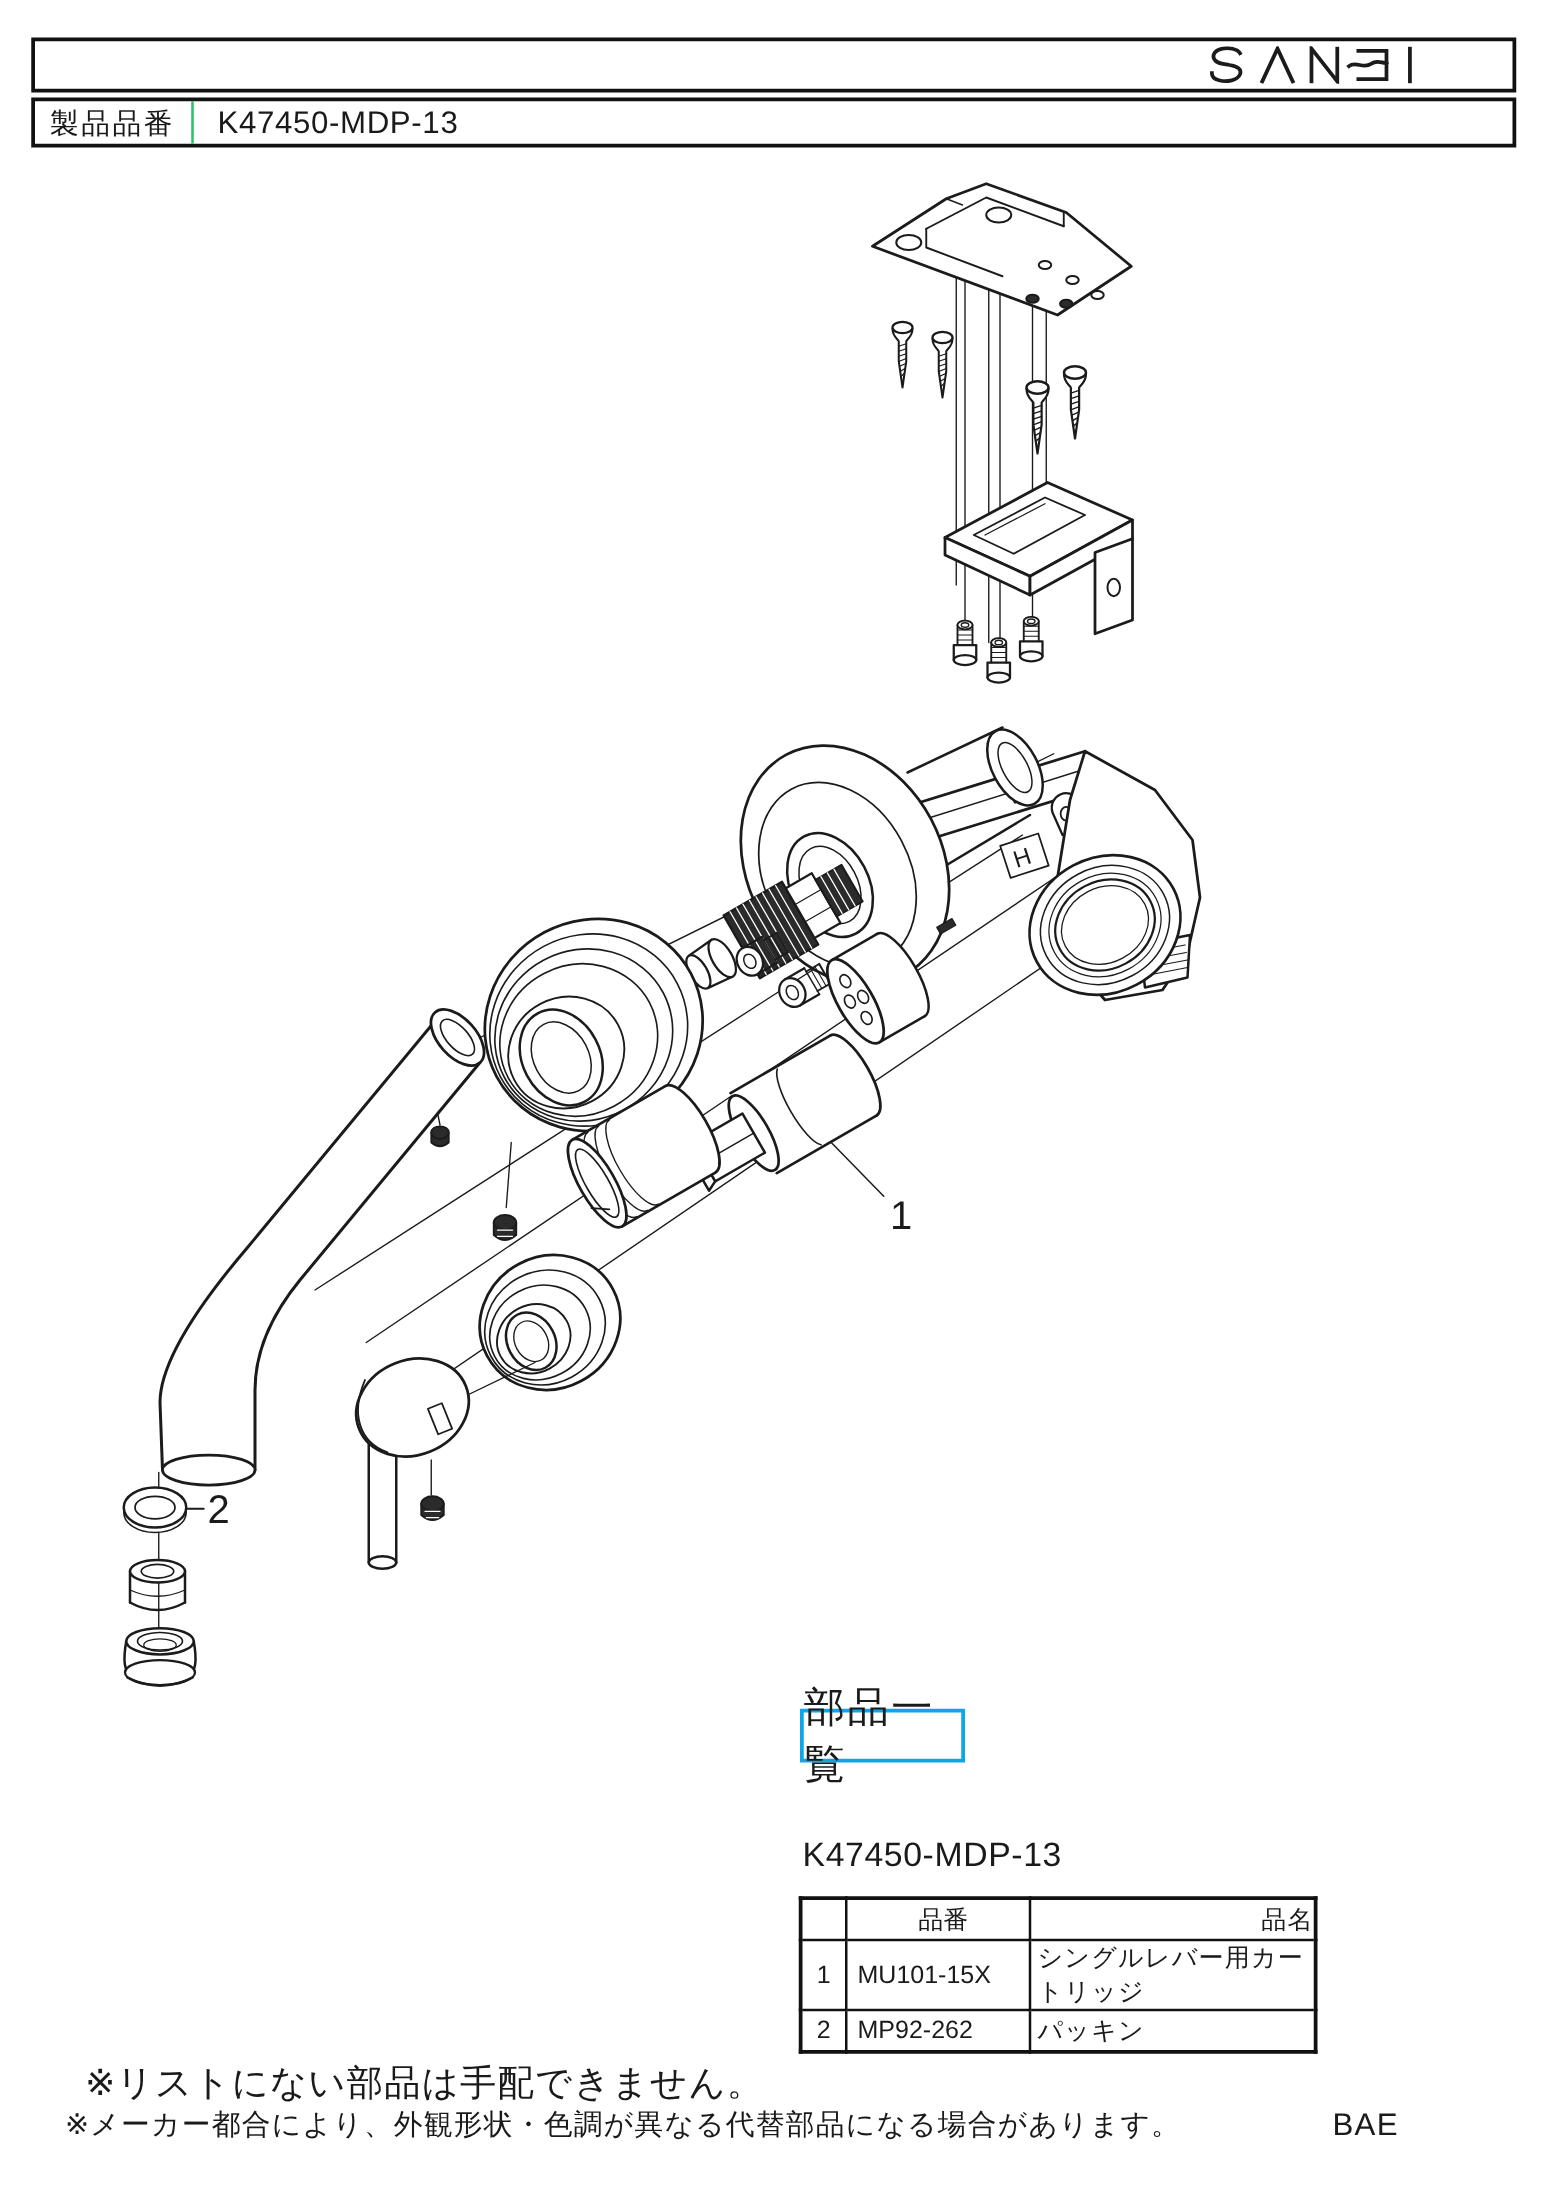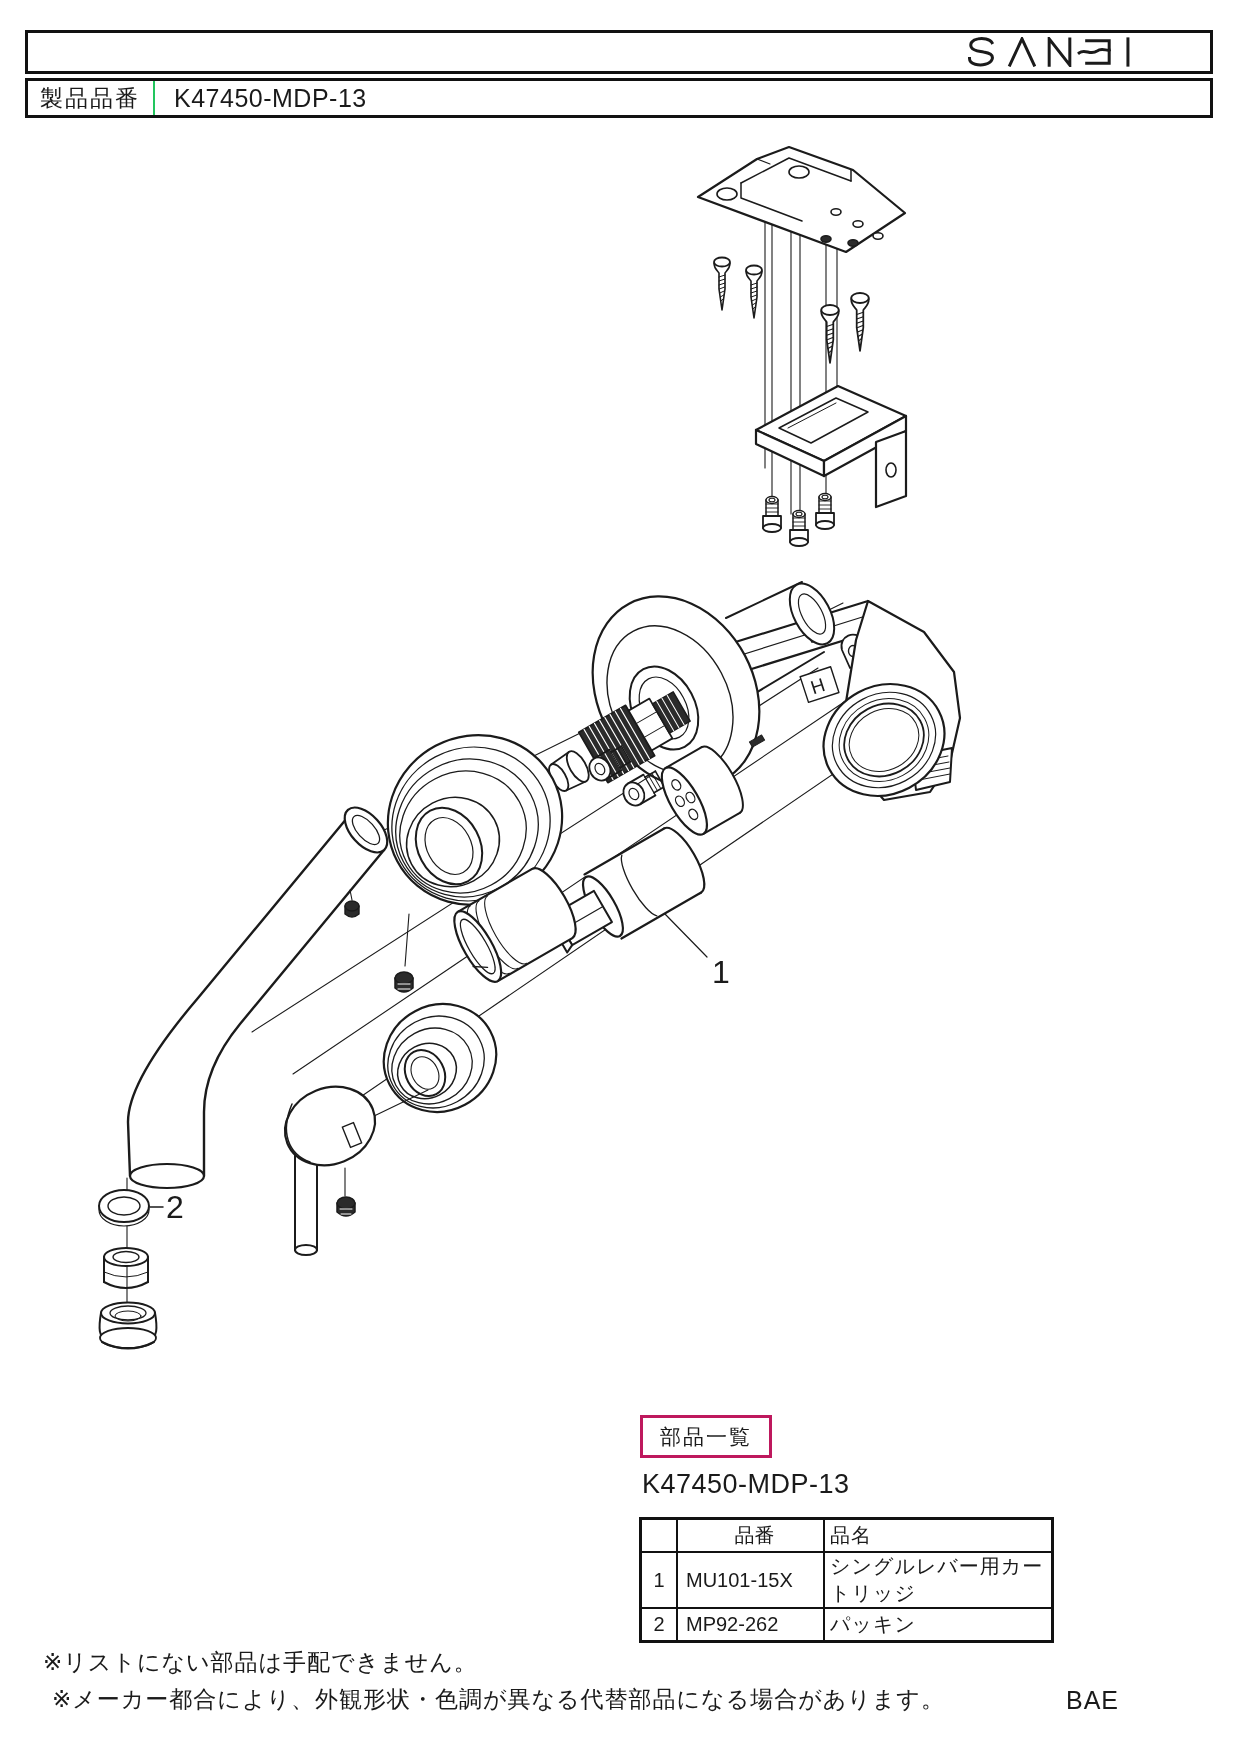--- a/index.html
+++ b/index.html
@@ -10,30 +10,30 @@
   }
   .abs{position:absolute;box-sizing:border-box;}
   
   .title-box{left:25px;top:30px;width:1188px;height:44px;border:3px solid #111;}
   .title-text{left:128px;top:50%;transform:translateY(-50%);font-size:27px;letter-spacing:1px;white-space:nowrap;}
   .brand{right:50px;top:50%;transform:translateY(-50%);width:216px;height:30px;}
   .product-box{left:25px;top:78px;width:1188px;height:40px;border:3px solid #111;display:flex;align-items:stretch;}
   .product-label{width:113px;border-right:2px solid #22c55e;display:flex;align-items:center;padding-left:12px;font-size:23px;letter-spacing:2px;}
   .product-value{display:flex;align-items:center;padding-left:19px;font-size:25px;letter-spacing:0.5px;}
   
-  .parts-heading-box{left:640px;top:1415px;width:132px;height:43px;border:3px solid #be185d;display:flex;align-items:center;justify-content:center;font-size:21px;letter-spacing:2px;}
+  .parts-heading-box{left:640px;top:1367px;width:132px;height:43px;border:3px solid #0ea5e9;display:flex;align-items:center;justify-content:center;font-size:33px;letter-spacing:2px;}
   .parts-model{left:642px;top:1469px;font-size:27px;letter-spacing:0.5px;}
   table.parts{position:absolute;left:639px;top:1517px;border-collapse:collapse;border:3px solid #111;}
   table.parts th,table.parts td{border:2px solid #111;font-weight:normal;font-size:20px;height:31px;padding:0;}
   table.parts th{text-align:center;}
   .col-no{width:34px;text-align:center;}
   .col-code{width:137px;text-align:left;padding-left:8px !important;}
   .col-name{width:221px;text-align:left;padding-left:5px !important;letter-spacing:1px;}
   
-  .note1{left:43px;top:1647px;font-size:23px;letter-spacing:1px;}
+  .note1{left:68px;top:1647px;font-size:29px;letter-spacing:1px;}
   .note2{left:52px;top:1684px;font-size:23px;letter-spacing:1px;}
   .doc-code{left:1066px;top:1686px;font-size:25px;letter-spacing:1px;}
   svg text{font-family:"Liberation Sans","DejaVu Sans",sans-serif;}
 </style>
 </head>
 <body>
 
 <svg class="abs" style="left:0;top:0;" width="1240" height="1754" viewBox="0 0 1240 1754">
   <g stroke="#1b1b1b" fill="none" stroke-linecap="round" stroke-linejoin="round">
 
@@ -307,21 +307,21 @@
 </div>
 
 <div class="abs parts-heading-box">部品一覧</div>
 <div class="abs parts-model">K47450-MDP-13</div>
 
 <table class="parts">
   <thead>
     <tr>
       <th class="col-no"></th>
       <th class="col-code" style="text-align:center;border-radius:14px;">品番</th>
-      <th class="col-name" style="text-align:left;font-family:Liberation Serif, serif;">品名</th>
+      <th class="col-name" style="text-align:right;font-family:Liberation Serif, serif;">品名</th>
     </tr>
   </thead>
   <tbody>
     <tr>
       <td class="col-no">1</td>
       <td class="col-code">MU101-15X</td>
       <td class="col-name">シングルレバー用カートリッジ</td>
     </tr>
     <tr>
       <td class="col-no">2</td>

